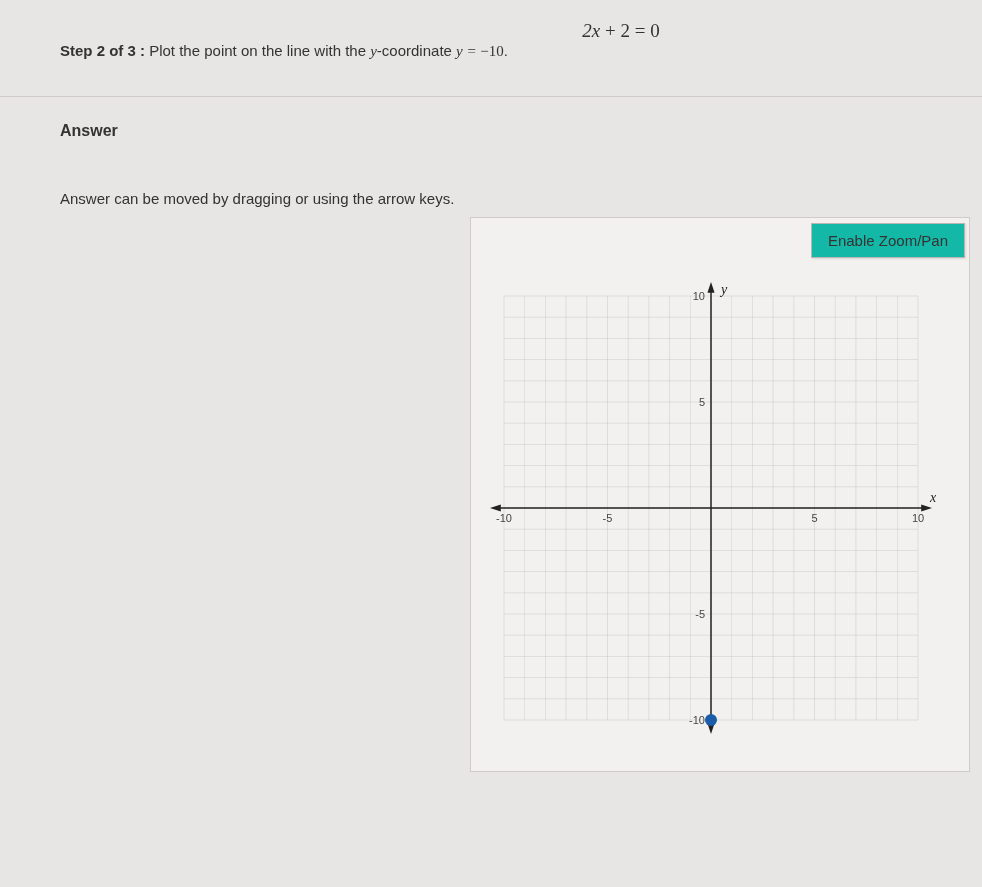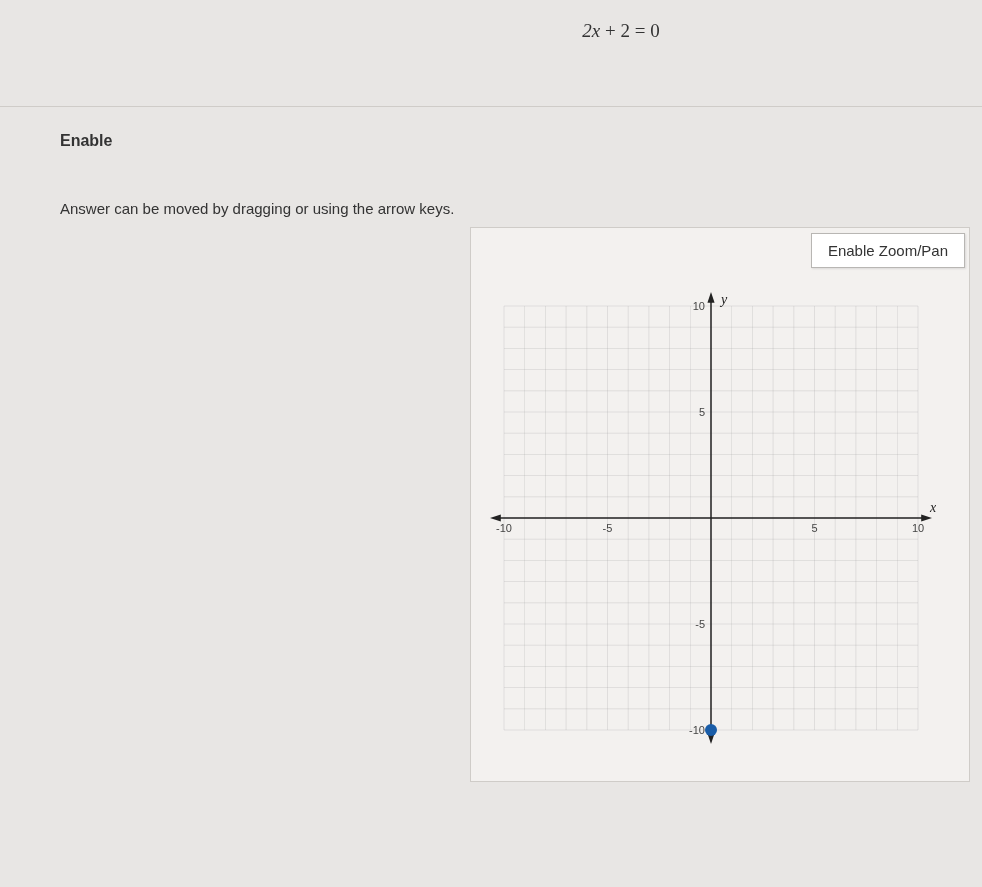--- a/index.html
+++ b/index.html
@@ -18,21 +18,20 @@
     .section {
       padding: 0 60px 18px 60px;
     }
     .instruction {
       font-size: 16px;
       color: #333;
       margin-bottom: 28px;
     }
     .equation-row {
       text-align: center;
-      margin-bottom: 28px;
     }
     .equation {
       font-family: "Times New Roman", serif;
       font-size: 19px;
       font-style: italic;
       display: inline-block;
       margin-left: 260px;
     }
     .equation .num {
       font-style: normal;
@@ -67,21 +66,21 @@
     }
     .graph-wrap {
       position: relative;
       margin-left: 470px;
       width: 505px;
     }
     .zoom-btn {
       position: absolute;
       top: 6px;
       right: 10px;
-      background: #ffffff;
+      background: #14b8a6;
       border: 1px solid #b8b6b3;
       padding: 8px 16px;
       font-size: 15px;
       color: #333;
       box-shadow: 1px 1px 2px rgba(0,0,0,0.1);
       cursor: pointer;
       z-index: 5;
     }
     .graph-frame {
       border: 1px solid #cfccc8;
@@ -97,25 +96,28 @@
     .tick-label { font-family: Arial, sans-serif; font-size: 11px; fill: #444; }
     .point-marker { fill: #1a5da8; }
   </style>
 </head>
 <body>
 
 <div class="section">
   <div class="equation-row">
     <span class="equation">2<span>x</span> <span class="num">+ 2 = 0</span></span>
   </div>
+  <p class="step-row">
+    <span class="bold">Step 2 of 3 :</span><span> Plot the point on the line with the </span><span class="math">y</span><span>-coordinate </span><span class="math">y = </span><span class="mathnum">−10</span><span>.</span>
+  </p>
 </div>
 
 <hr class="divider">
 
-<div class="answer-heading">Enable</div>
+<div class="answer-heading">Answer</div>
 
 <p class="hint">Answer can be moved by dragging or using the arrow keys.</p>
 
 <div class="graph-wrap">
   <button class="zoom-btn">Enable Zoom/Pan</button>
   <div class="graph-frame">
     <svg id="graph-svg" width="450" height="460">
         <line x1="18" y1="442" x2="18" y2="18" class="grid-line"></line>
         <line x1="38.7" y1="442" x2="38.7" y2="18" class="grid-line"></line>
         <line x1="59.400000000000006" y1="442" x2="59.400000000000006" y2="18" class="grid-line"></line>

